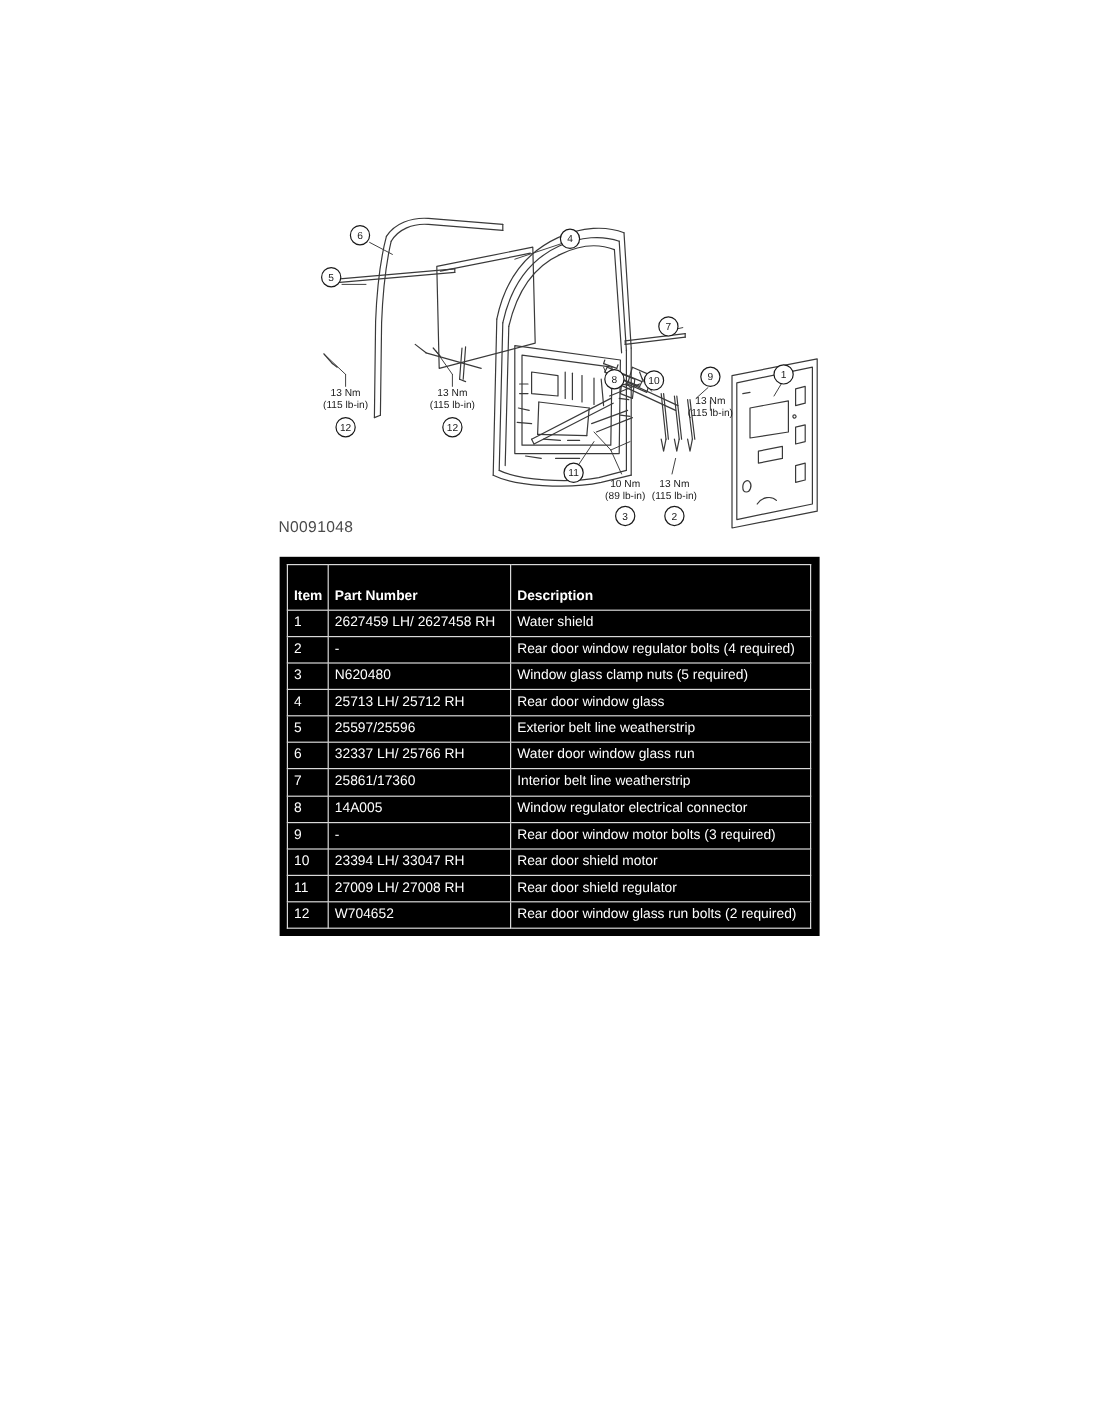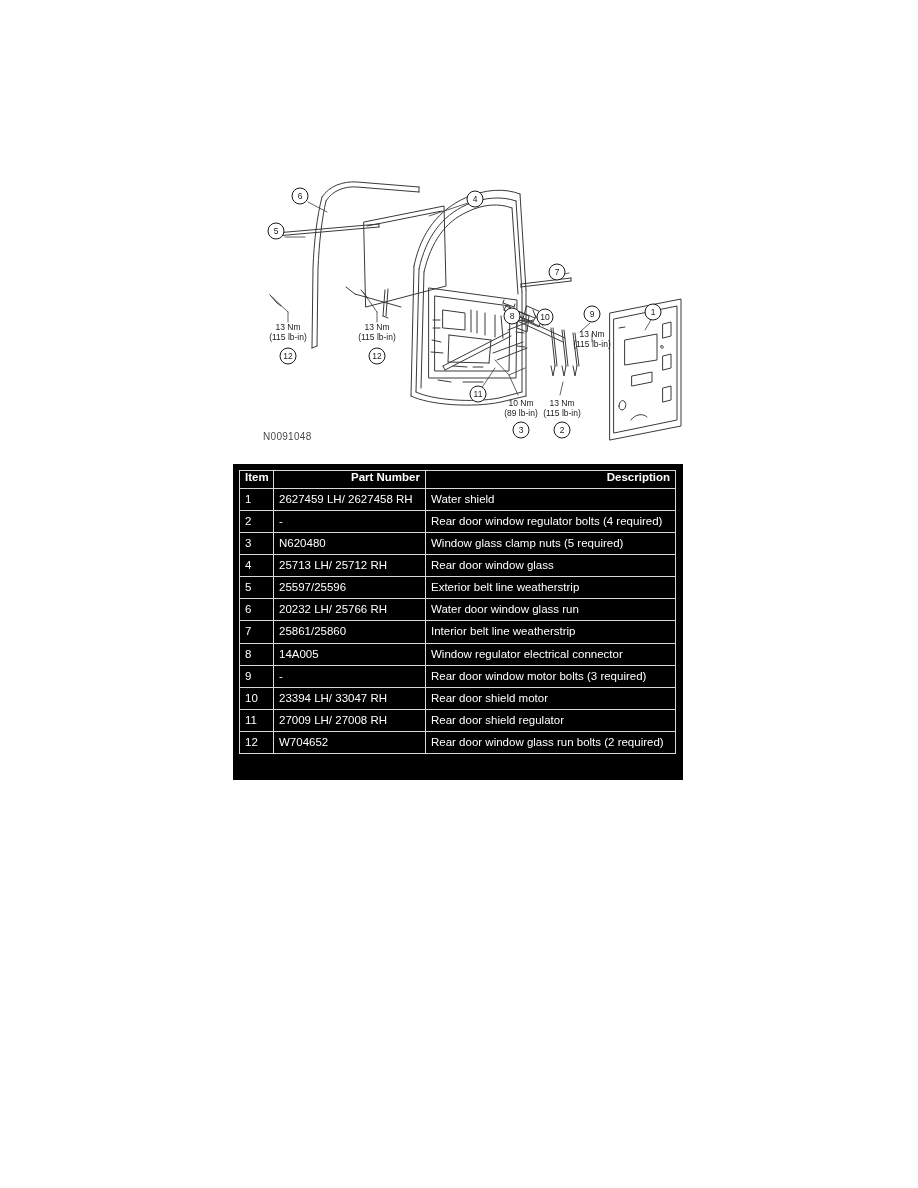--- a/index.html
+++ b/index.html
@@ -20,23 +20,23 @@
     position: absolute;
     left: 233px;
     top: 170px;
     width: 450px;
     height: 285px;
   }
   #illustration svg { display: block; }
 
   .fig-ref {
     position: absolute;
-    left: 263px;
+    left: 232px;
     top: 431px;
-    font-size: 10px;
+    font-size: 13px;
     letter-spacing: 0.3px;
     color: #4a4a4a;
     font-family: "Liberation Sans", sans-serif;
   }
 
   
   #parts-table-wrap {
     position: absolute;
     left: 233px;
     top: 464px;
@@ -58,22 +58,22 @@
     font-size: 11.5px;
     line-height: 1.05;
     padding: 4px 5px 5px 5px;
     font-family: "Liberation Sans", sans-serif;
     vertical-align: middle;
     white-space: nowrap;
     overflow: hidden;
   }
   table.parts th {
     font-weight: bold;
-    text-align: right;
-    padding-top: 0;
+    text-align: left;
+    padding-top: 20px;
     padding-bottom: 5px;
   }
   table.parts td { text-align: left; }
   col.c-item { width: 34px; }
   col.c-part { width: 152px; }
   col.c-desc { width: 250px; }
   .cell-item { text-align: left; }
 </style>
 </head>
 <body>
@@ -370,26 +370,26 @@
           <td>25713 LH/ 25712 RH</td>
           <td>Rear door window glass</td>
         </tr>
         <tr>
           <td class="cell-item">5</td>
           <td>25597/25596</td>
           <td>Exterior belt line weatherstrip</td>
         </tr>
         <tr>
           <td class="cell-item">6</td>
-          <td>20232 LH/ 25766 RH</td>
+          <td>32337 LH/ 25766 RH</td>
           <td>Water door window glass run</td>
         </tr>
         <tr>
           <td class="cell-item">7</td>
-          <td>25861/25860</td>
+          <td>25861/17360</td>
           <td>Interior belt line weatherstrip</td>
         </tr>
         <tr>
           <td class="cell-item">8</td>
           <td>14A005</td>
           <td>Window regulator electrical connector</td>
         </tr>
         <tr>
           <td class="cell-item">9</td>
           <td>-</td>

